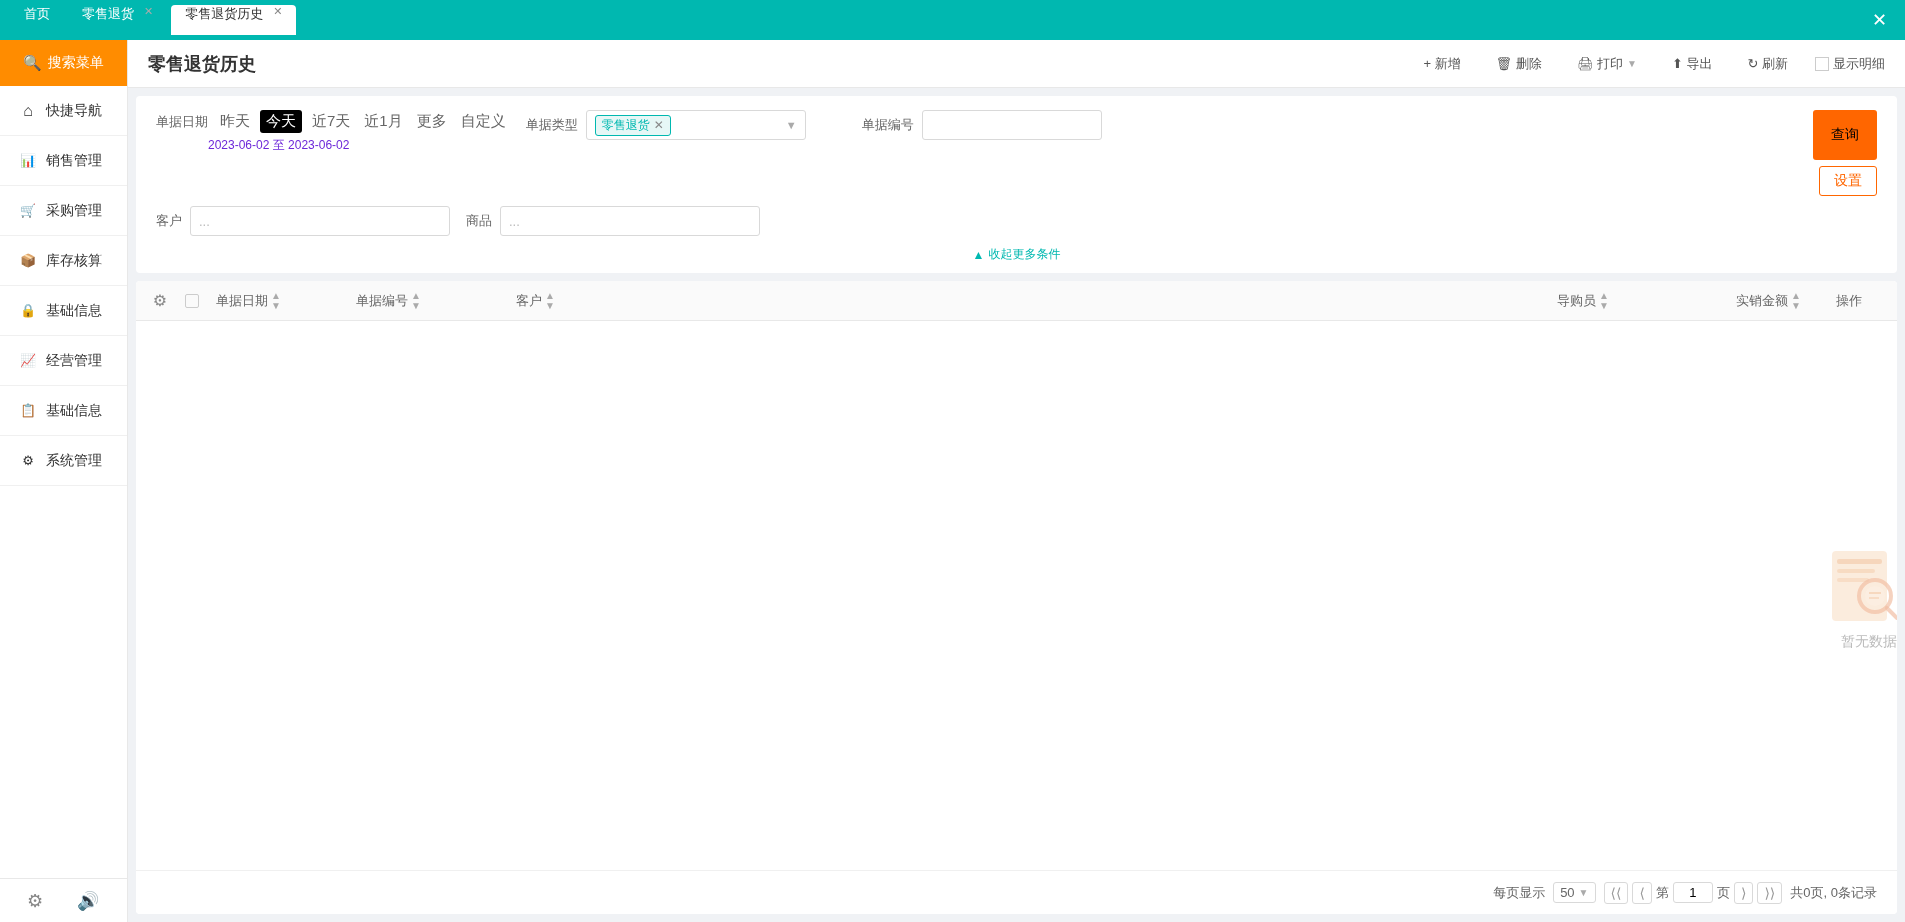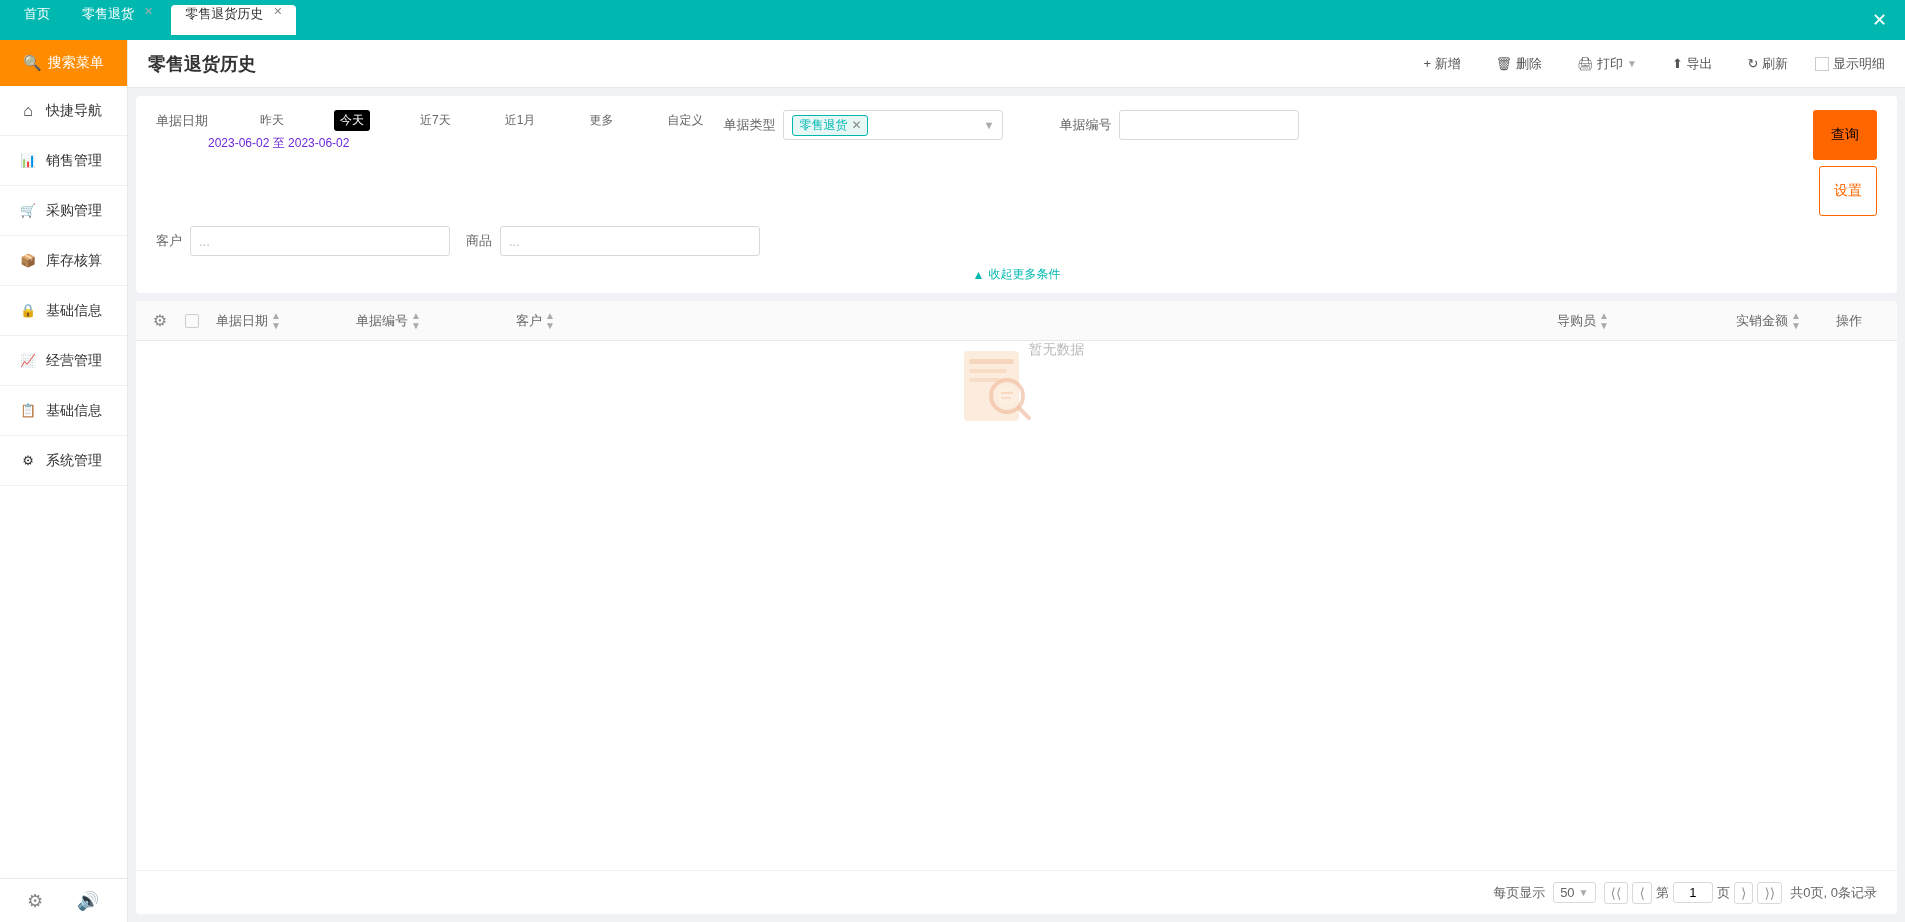--- a/index.html
+++ b/index.html
@@ -65,21 +65,21 @@
 
     
     .filter-area {
       background: #fff; padding: 14px 20px 8px; flex-shrink: 0; margin: 8px 8px 0;
       border-radius: 4px;
     }
     .filter-row { display: flex; align-items: flex-start; gap: 16px; margin-bottom: 10px; flex-wrap: wrap; }
     .filter-item { display: flex; align-items: center; gap: 8px; min-width: 200px; }
     .filter-label { font-size: 13px; color: #666; white-space: nowrap; flex-shrink: 0; }
     .date-shortcuts { display: flex; gap: 6px; align-items: center; }
-    .date-btn { font-size: 12px; color: #666; cursor: pointer; padding: 1px 4px; margin-left: 40px; }
+    .date-btn { font-size: 15px; color: #666; cursor: pointer; padding: 1px 4px; }
     .date-btn.active { background: #000000; color: #fff; border-radius: 3px; padding: 2px 6px; }
     .date-range { font-size: 12px; color: #6d28d9; margin-top: 2px; }
     .filter-select {
       border: 1px solid #d9d9d9; border-radius: 3px; padding: 4px 8px;
       font-size: 13px; min-width: 160px; display: flex; align-items: center;
       justify-content: space-between; cursor: pointer; background: #fff; height: 30px;
     }
     .tag-item {
       background: #e6f7f6; border: 1px solid #00b8b0; color: #00b8b0;
       border-radius: 3px; padding: 1px 6px; font-size: 12px; display: flex; align-items: center; gap: 4px;
@@ -115,21 +115,21 @@
     .th-sort { font-size: 10px; color: #aaa; display: flex; flex-direction: column; line-height: 1; }
     .th-date { width: 140px; }
     .th-num { width: 160px; }
     .th-customer { flex: 1; }
     .th-guide { width: 140px; }
     .th-amount { width: 120px; text-align: right; justify-content: flex-end; }
     .th-ops { width: 80px; text-align: center; justify-content: center; }
 
     
     .empty-state {
-      flex: 1; display: flex; align-items: flex-start; justify-content: center;
+      flex: 1; display: flex; flex-direction: column; align-items: flex-end; justify-content: center;
       color: #ccc;
     }
     .empty-icon {
       width: 80px; height: 80px; margin-bottom: 12px;
       position: relative;
     }
     .empty-text { font-size: 14px; color: #bbb; }
 
     
     .pagination {
@@ -148,21 +148,21 @@
 
     
     .empty-svg { opacity: 0.6; }
 
     .query-btn {
       background: #ff6600; color: #000000; border: none; border-radius: 3px;
       padding: 16px 18px; font-size: 14px; cursor: pointer;
     }
     .set-btn {
       background: #fff; color: #ff6600; border: 1px solid #ff6600; border-radius: 3px;
-      padding: 15px 14px; font-size: 14px; cursor: pointer;
+      padding: 5px 14px; font-size: 14px; cursor: pointer;
     }
     .query-set-area {
       display: flex; flex-direction: column; gap: 6px; align-items: flex-end;
       margin-left: auto;
     }
   </style>
 </head>
 <body>
 
 <div class="top-bar">

